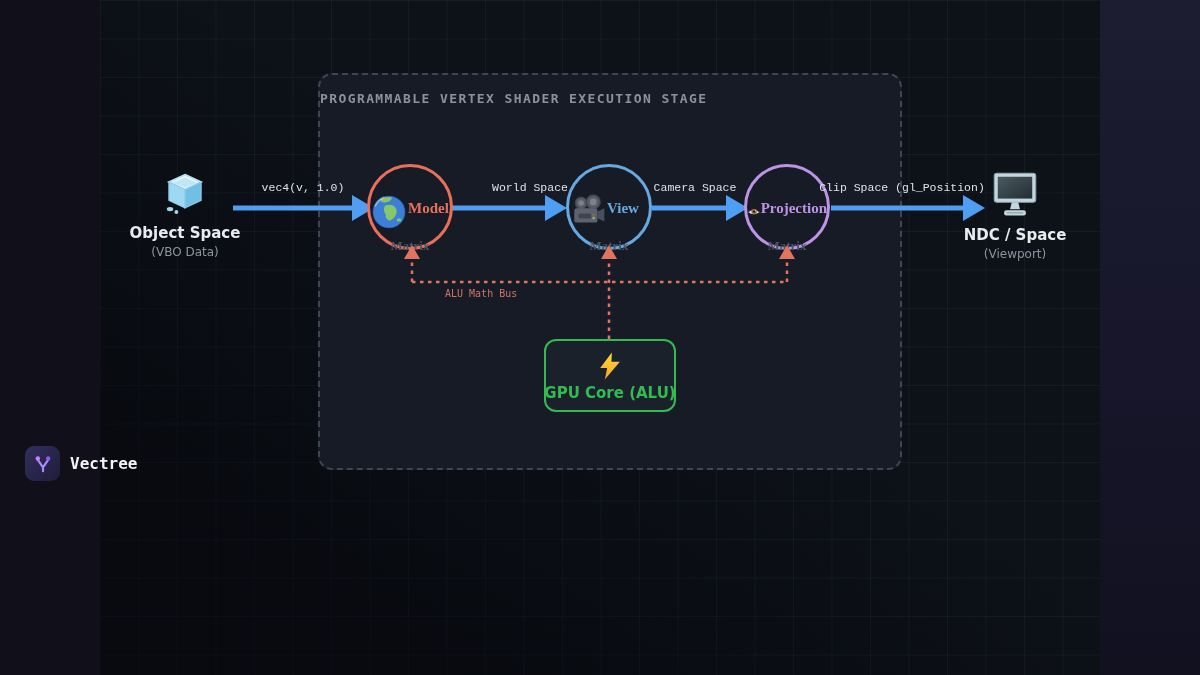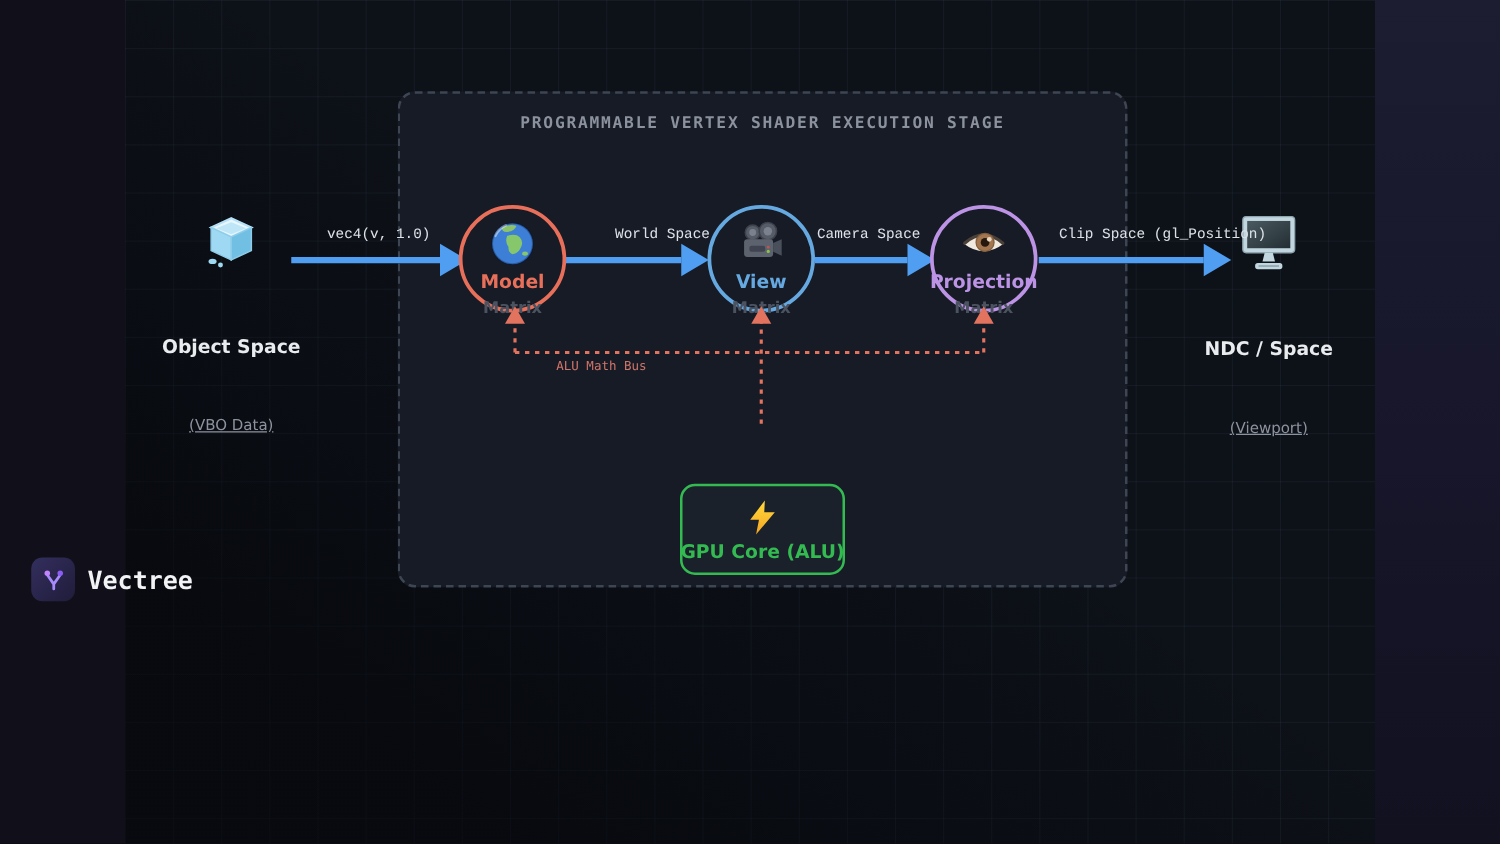--- a/index.html
+++ b/index.html
@@ -10,53 +10,53 @@
     background-image:linear-gradient(rgba(130,155,195,0.075) 1px,transparent 1px),
                      linear-gradient(90deg,rgba(130,155,195,0.075) 1px,transparent 1px);
     background-size:38.5px 38.5px;}
   .band-right{position:absolute;left:1100px;top:0;width:100px;height:675px;
     background:linear-gradient(180deg,#1c1d31 0%,#17162a 55%,#121120 100%);}
   .vignette{position:absolute;left:100px;top:0;width:1000px;height:675px;pointer-events:none;
     background:linear-gradient(to bottom left,rgba(8,10,15,0) 45%,rgba(4,5,9,0.62) 84%);}
   
   .panel{position:absolute;left:318px;top:73px;width:584px;height:397px;box-sizing:border-box;
     border:2px dashed #3e4654;border-radius:14px;background:#171b26;z-index:1;}
-  .panel-title{margin-top:16px;text-align:center;font-family:"DejaVu Sans Mono",monospace;
+  .panel-title{margin-top:16px;text-align:left;font-family:"DejaVu Sans Mono",monospace;
     font-weight:bold;font-size:13px;letter-spacing:1.4px;color:#8b929d;}
   
   .lay{position:absolute;left:0;top:0;pointer-events:none;}
   .z2{z-index:2}.z4{z-index:4}
   
-  .endnode{position:absolute;top:170px;width:130px;display:flex;flex-direction:column;align-items:center;z-index:3;gap:44px;}
+  .endnode{position:absolute;top:170px;width:130px;display:flex;flex-direction:column;align-items:center;z-index:3;}
   .nlabel{margin-top:8px;font-size:15px;font-weight:bold;color:#e9ecef;white-space:nowrap;}
-  .nsub{margin-top:3px;font-size:12px;color:#8d939e;white-space:nowrap;text-decoration:underline;}
+  .nsub{margin-top:3px;font-size:12px;color:#8d939e;white-space:nowrap;}
   
   .mnode{position:absolute;top:164px;width:86px;height:86px;border-radius:50%;box-sizing:border-box;
-    border:3px solid var(--accent,#888);background:#161b26;display:flex;flex-direction:column;
-    align-items:center;z-index:3;}
+    border:3px solid var(--accent,#888);background:#161b26;display:flex;flex-direction:row;
+    align-items:center;z-index:3;font-family:Liberation Serif, serif;}
   .micon{margin-top:9px;}
   .mlabel{margin-top:2px;font-size:15px;font-weight:bold;color:var(--accent,#ccc);white-space:nowrap;}
   .msub{position:absolute;bottom:-7px;width:100%;text-align:center;font-size:13px;font-weight:bold;color:#4c5360;}
   
   .edge-label{position:absolute;top:181px;transform:translateX(-50%);white-space:nowrap;z-index:5;
     font-family:Liberation Mono, monospace;font-size:11.5px;color:#dde2e8;}
   
   .gpu{position:absolute;left:544px;top:339px;width:132px;height:73px;box-sizing:border-box;
     border:2.5px solid var(--accent,#2fb34a);border-radius:12px;background:#1b212b;
-    display:flex;flex-direction:column;align-items:center;justify-content:center;z-index:3;margin-top:48px;}
+    display:flex;flex-direction:column;align-items:center;justify-content:center;z-index:3;}
   .glabel{margin-top:2px;font-size:15px;font-weight:bold;color:var(--accent,#3ec157);white-space:nowrap;}
   .bus-label{position:absolute;left:445px;top:288px;z-index:5;
     font-family:"DejaVu Sans Mono",monospace;font-size:10px;color:#cf7468;}
   .code-line{position:absolute;left:610px;top:432px;transform:translateX(-50%);white-space:nowrap;z-index:5;
     font-family:"DejaVu Sans Mono",monospace;font-size:13px;color:#4e5765;}
   
   .brand{position:absolute;left:25px;top:446px;display:flex;align-items:center;z-index:6;}
   .brand-logo{width:35px;height:35px;border-radius:9px;background:linear-gradient(135deg,#332f5e,#1f1c3a);
     display:flex;align-items:center;justify-content:center;}
-  .brand-name{margin-left:10px;font-family:"DejaVu Sans Mono",monospace;font-weight:bold;font-size:20px;color:#f2f3f5;}
+  .brand-name{margin-left:10px;font-family:"DejaVu Sans Mono",monospace;font-weight:bold;font-size:16px;color:#f2f3f5;}
   .headline{position:absolute;left:25px;top:484px;width:470px;z-index:6;white-space:pre-line;
     font-family:"DejaVu Sans Mono",monospace;font-weight:bold;font-size:35px;line-height:33px;color:#f4f5f7;}
   .footer-url{position:absolute;right:24px;top:624px;z-index:6;white-space:nowrap;
     font-family:"DejaVu Sans Mono",monospace;font-size:14.5px;color:#7b8290;}
 </style>
 </head>
 <body>
 
 <div class="stage">
 
@@ -164,21 +164,21 @@
     <g fill="#e2735e">
       <polygon points="404,259 420,259 412,245"></polygon>
       <polygon points="601,259 617,259 609,245"></polygon>
       <polygon points="779,259 795,259 787,245"></polygon>
     </g>
   </svg>
 
   <div class="edge-label" style="left:303px">vec4(v, 1.0)</div>
   <div class="edge-label" style="left:530px">World Space</div>
   <div class="edge-label" style="left:695px">Camera Space</div>
-  <div class="edge-label" style="left:930px">Clip Space (gl_Position)</div>
+  <div class="edge-label" style="left:902px">Clip Space (gl_Position)</div>
 
   <div class="gpu" style="--accent: #33bb52;">
     <svg width="30" height="32" viewBox="0 0 32 32">
       <defs>
         <linearGradient id="boltg" x1="0" y1="0" x2="0" y2="1">
           <stop offset="0" stop-color="#ffd93b"></stop>
             <stop offset="1" stop-color="#f5a623"></stop>
         </linearGradient>
       </defs>
       <polygon points="18,1.5 5.5,18 13,18 10.5,30.5 26.5,11.5 17.5,11.5" fill="url(#boltg)"></polygon>

